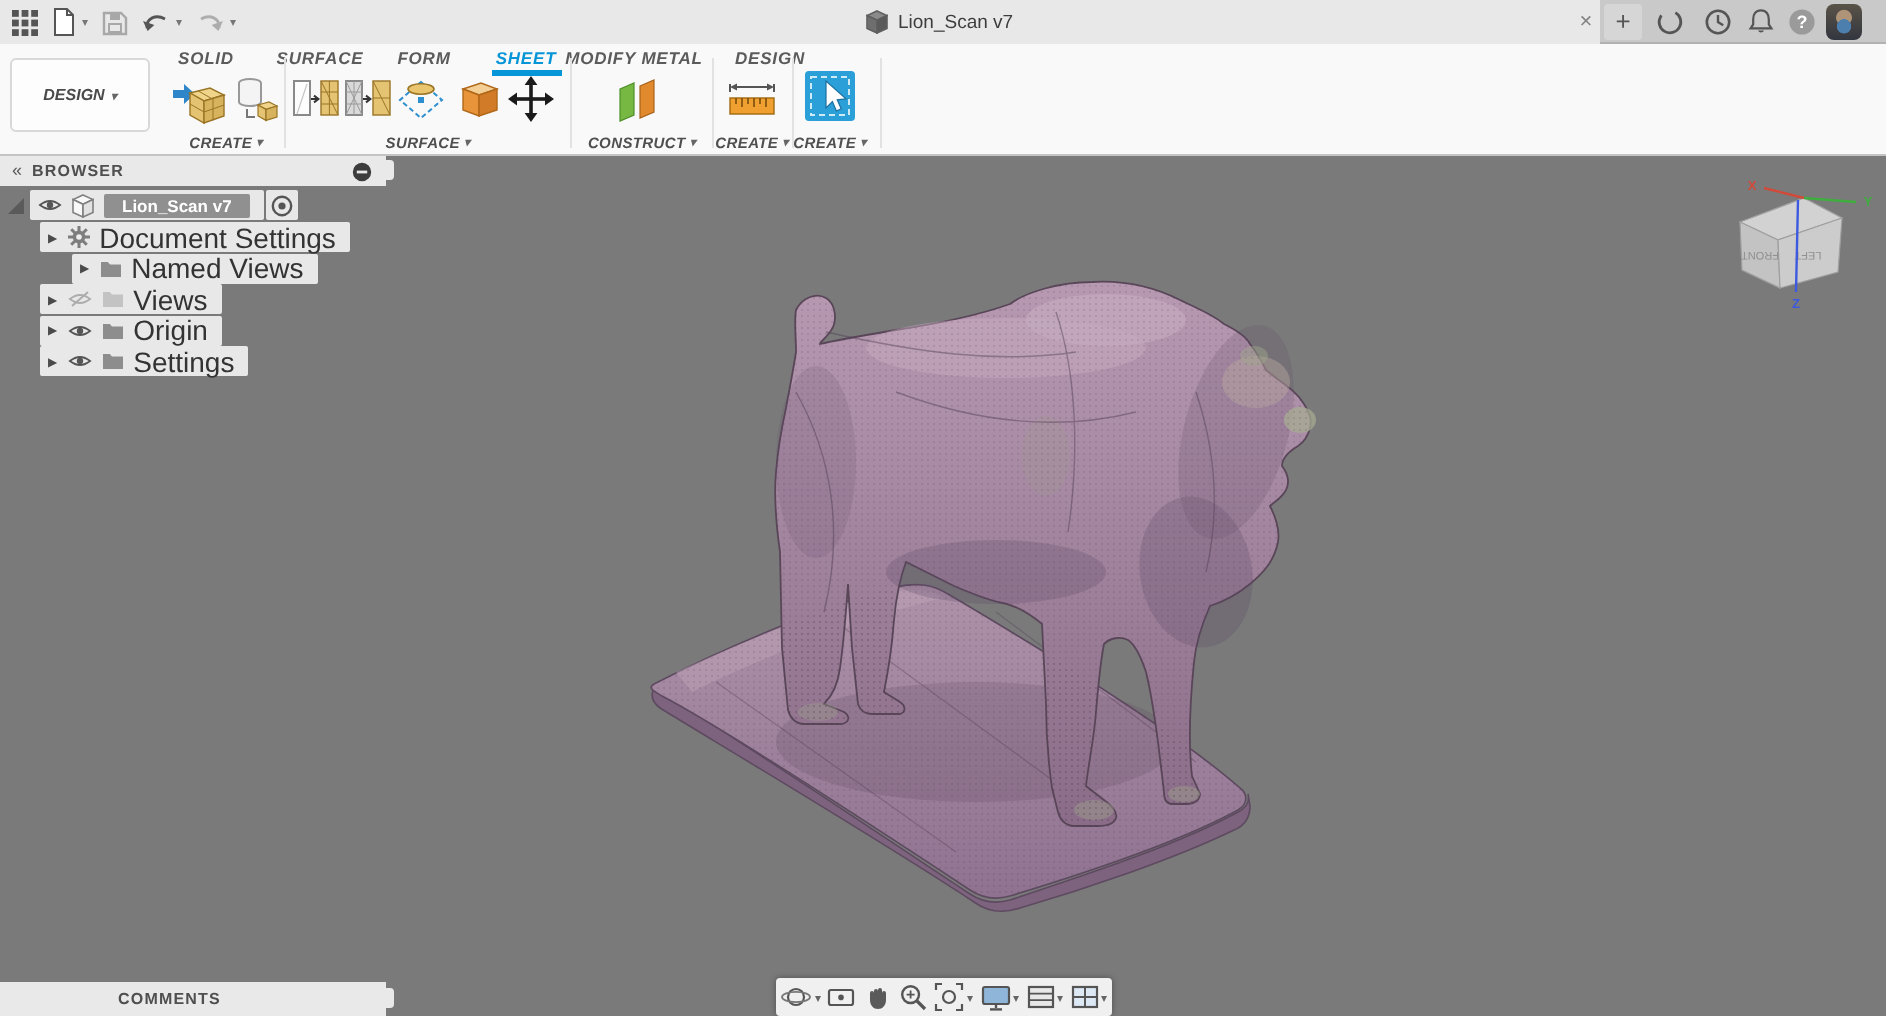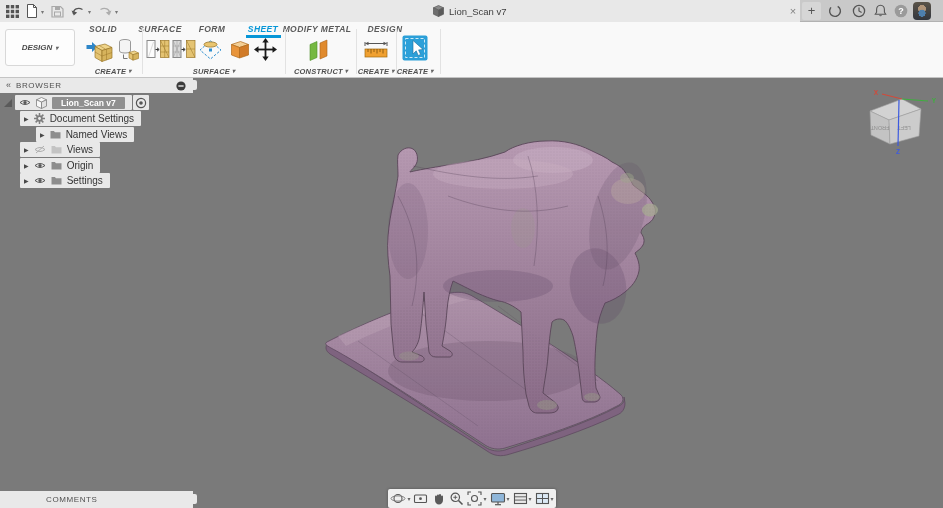--- a/index.html
+++ b/index.html
@@ -30,33 +30,33 @@
   .ric { position:absolute; top:15px; }
   .rsep { position:absolute; top:7px; width:1px; height:45px; background:#e2e2e2; }
   .rgl { position:absolute; top:45px; width:84px; text-align:center; font-size:7.5px; font-weight:bold; color:#4f4f4f; letter-spacing:.2px; display:flex; justify-content:center; gap:2px; }
   .cd { font-size:6px; color:#666; }
 
   
   #canvas { position:absolute; left:0; top:78px; width:943px; height:430px; background:#7a7a7a; }
 
   
   #browser-header { position:absolute; left:0; top:0; width:193px; height:15px; background:#e9e9e9; display:flex; align-items:center; }
-  .panel-title { font-size:8px; font-weight:normal; letter-spacing:.6px; color:#4f4f4f; }
+  .panel-title { font-size:8px; font-weight:bold; letter-spacing:.6px; color:#4f4f4f; }
   .panel-nub { position:absolute; width:4px; height:10px; background:#e9e9e9; border-radius:0 2px 2px 0; }
   .collapse-g { font-size:9px; color:#555; margin:0 6px 2px 6px; letter-spacing:-1px; }
   .br-row { position:absolute; height:15px; display:flex; align-items:center; }
   .br-box { background:rgba(238,238,238,.95); height:15px; display:flex; align-items:center; gap:5px; padding:0 7px 0 4px; border-radius:1px; }
   .tree-caret { font-size:6px; color:#4a4a4a; }
-  .tree-label { font-size:10px; color:#333; white-space:nowrap; }
+  .tree-label { font-size:14px; color:#333; white-space:nowrap; }
   .sel-label { background:#909090; color:#fff; font-size:8.5px; font-weight:bold; padding:1px 9px; border-radius:1px; white-space:nowrap; }
   .root-exp { width:0; height:0; border-bottom:8px solid #5a5a5a; border-left:8px solid transparent; }
   .dim { opacity:.4; }
 
   
-  #comments-bar { position:absolute; left:0; top:413px; width:193px; height:17px; background:#e9e9e9; display:flex; align-items:center; }
+  #comments-bar { position:absolute; left:0; top:413px; width:193px; height:17px; background:#e9e9e9; display:flex; align-items:center;padding-left:13px; }
   #nav-toolbar { position:absolute; left:388px; top:411px; width:168px; height:19px; background:#f0f0f0; border-radius:2px; box-shadow:0 0 3px rgba(0,0,0,.35); display:flex; align-items:center; justify-content:center; gap:3px; padding:0 4px; }
   .nv { display:flex; align-items:center; gap:1px; }
 
   svg { display:block; }
   text { font-family:"Liberation Sans", sans-serif; }
 </style>
 </head>
 <body>
 
 <div id="titlebar">

